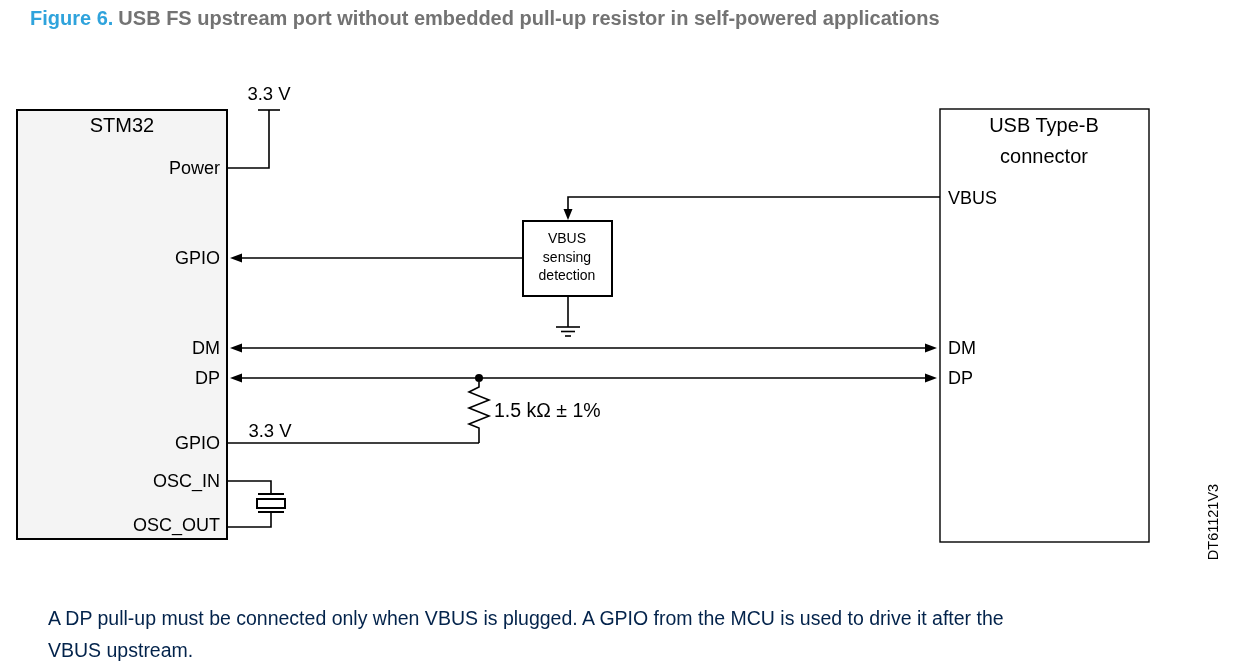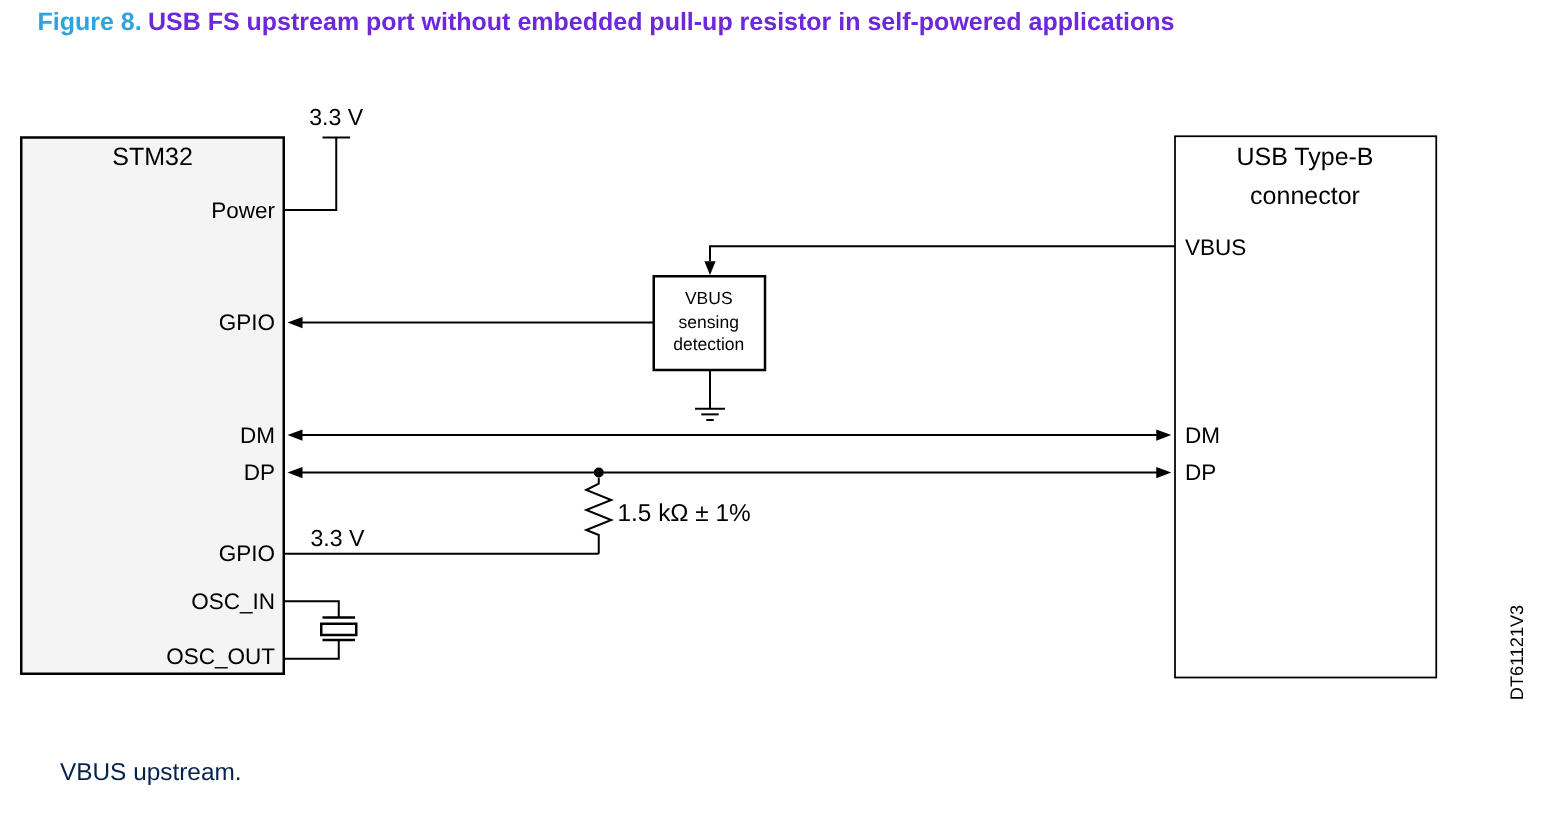--- a/index.html
+++ b/index.html
@@ -13,21 +13,21 @@
   }
   .figure-title {
     position: absolute;
     left: 30px;
     top: 7px;
     font-size: 20px;
     font-weight: bold;
     white-space: nowrap;
   }
   .fig-label   { color: #2fa3dc; }
-  .fig-caption { color: #6d28d9; margin-left: 5px; }
+  .fig-caption { color: #737373; margin-left: 5px; }
   .diagram-svg { position: absolute; left: 0; top: 0; }
 
   
   .wire      { stroke: #000; stroke-width: 1.6; fill: none; }
   .block     { stroke: #000; stroke-width: 2;   fill: #f4f4f4; }
   .block-thin{ stroke: #000; stroke-width: 1.4; fill: #ffffff; }
   .block-sm  { stroke: #000; stroke-width: 2;   fill: #ffffff; }
   .plate     { stroke: #000; stroke-width: 2;   fill: none; }
   .arrow     { fill: #000; stroke: none; }
   .jdot      { fill: #000; stroke: none; }
@@ -49,21 +49,21 @@
     color: #03234b;
     white-space: nowrap;
   }
 </style>
 </head>
 <body>
 
 <div class="page">
 
   <div class="figure-title">
-    <span class="fig-label">Figure 8.</span><span class="fig-caption">USB FS upstream port without embedded pull-up resistor in self-powered applications</span>
+    <span class="fig-label">Figure 6.</span><span class="fig-caption">USB FS upstream port without embedded pull-up resistor in self-powered applications</span>
   </div>
 
   <svg class="diagram-svg" width="1239" height="669" viewBox="0 0 1239 669">
 
     <g>
       <rect class="block" x="17" y="110" width="210" height="429"></rect>
       <text class="t-block" x="122" y="132" text-anchor="middle">STM32</text>
       <text class="t-pin" x="220" y="174" text-anchor="end">Power</text>
       <text class="t-pin" x="220" y="264" text-anchor="end">GPIO</text>
       <text class="t-pin" x="220" y="354" text-anchor="end">DM</text>
@@ -137,16 +137,17 @@
       <line class="plate" x1="258" y1="494" x2="284" y2="494"></line>
       <rect class="block-sm" x="257" y="499" width="28" height="9"></rect>
       <line class="plate" x1="258" y1="512" x2="284" y2="512"></line>
       <polyline class="wire" points="271,512 271,527 227,527"></polyline>
     </g>
 
     <text class="t-wm" x="1218" y="522" text-anchor="middle" transform="rotate(-90 1218 522)">DT61121V3</text>
   </svg>
 
   <div class="note">
+    <div>A DP pull-up must be connected only when VBUS is plugged. A GPIO from the MCU is used to drive it after the</div>
     <div>VBUS upstream.</div>
   </div>
 
 </div>
 
 </body></html>

